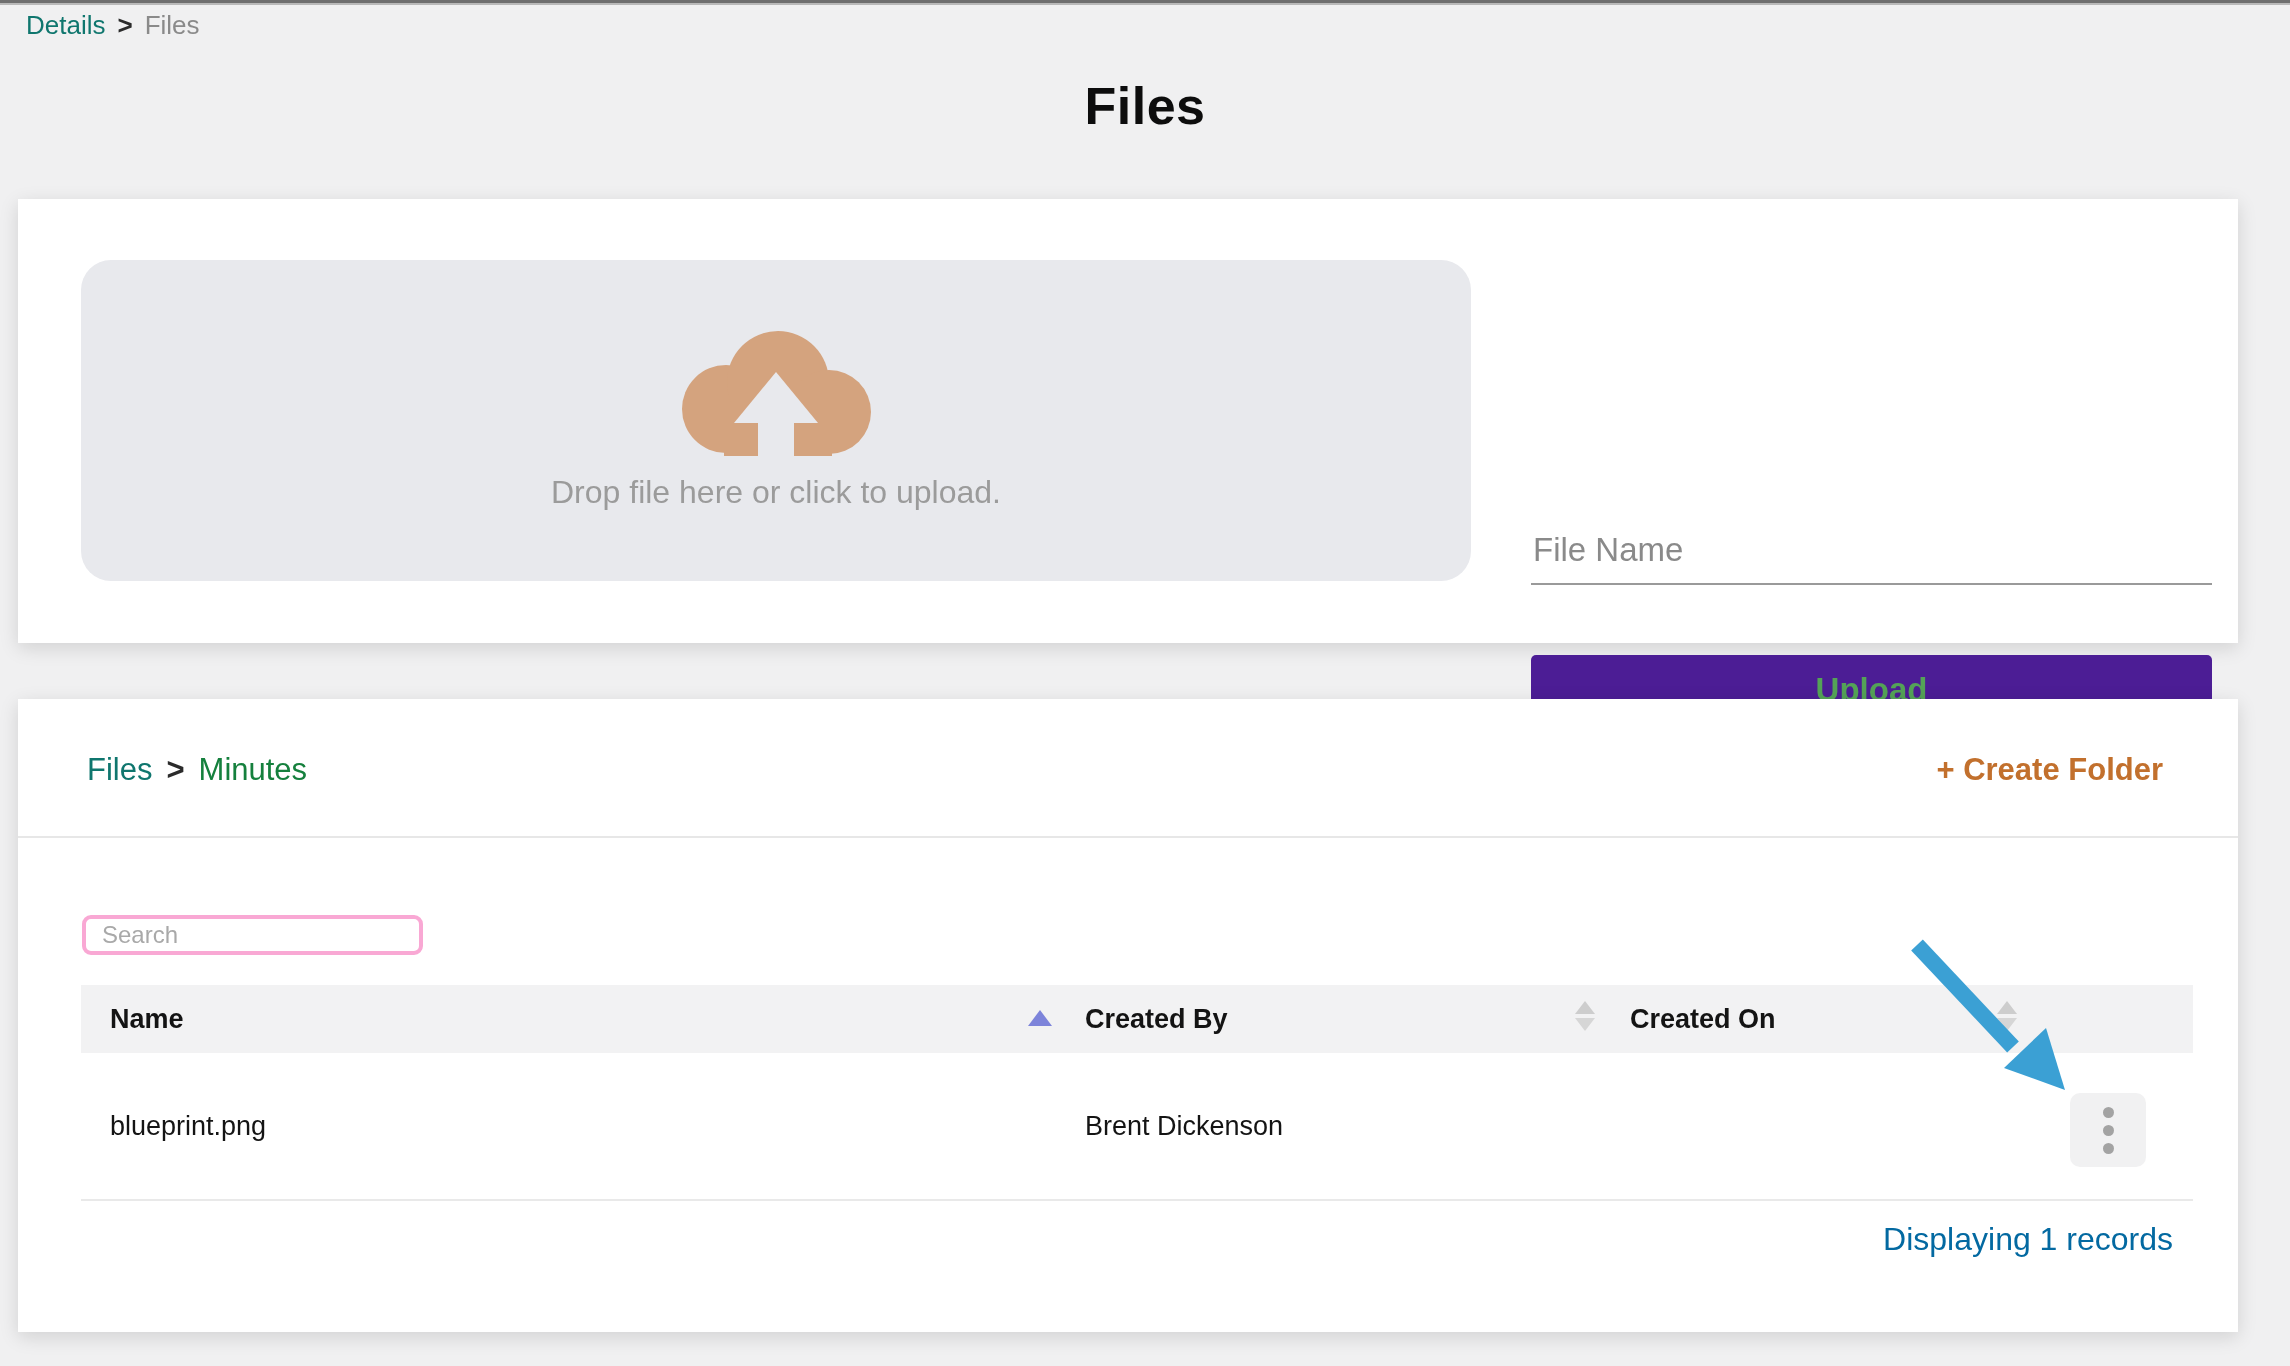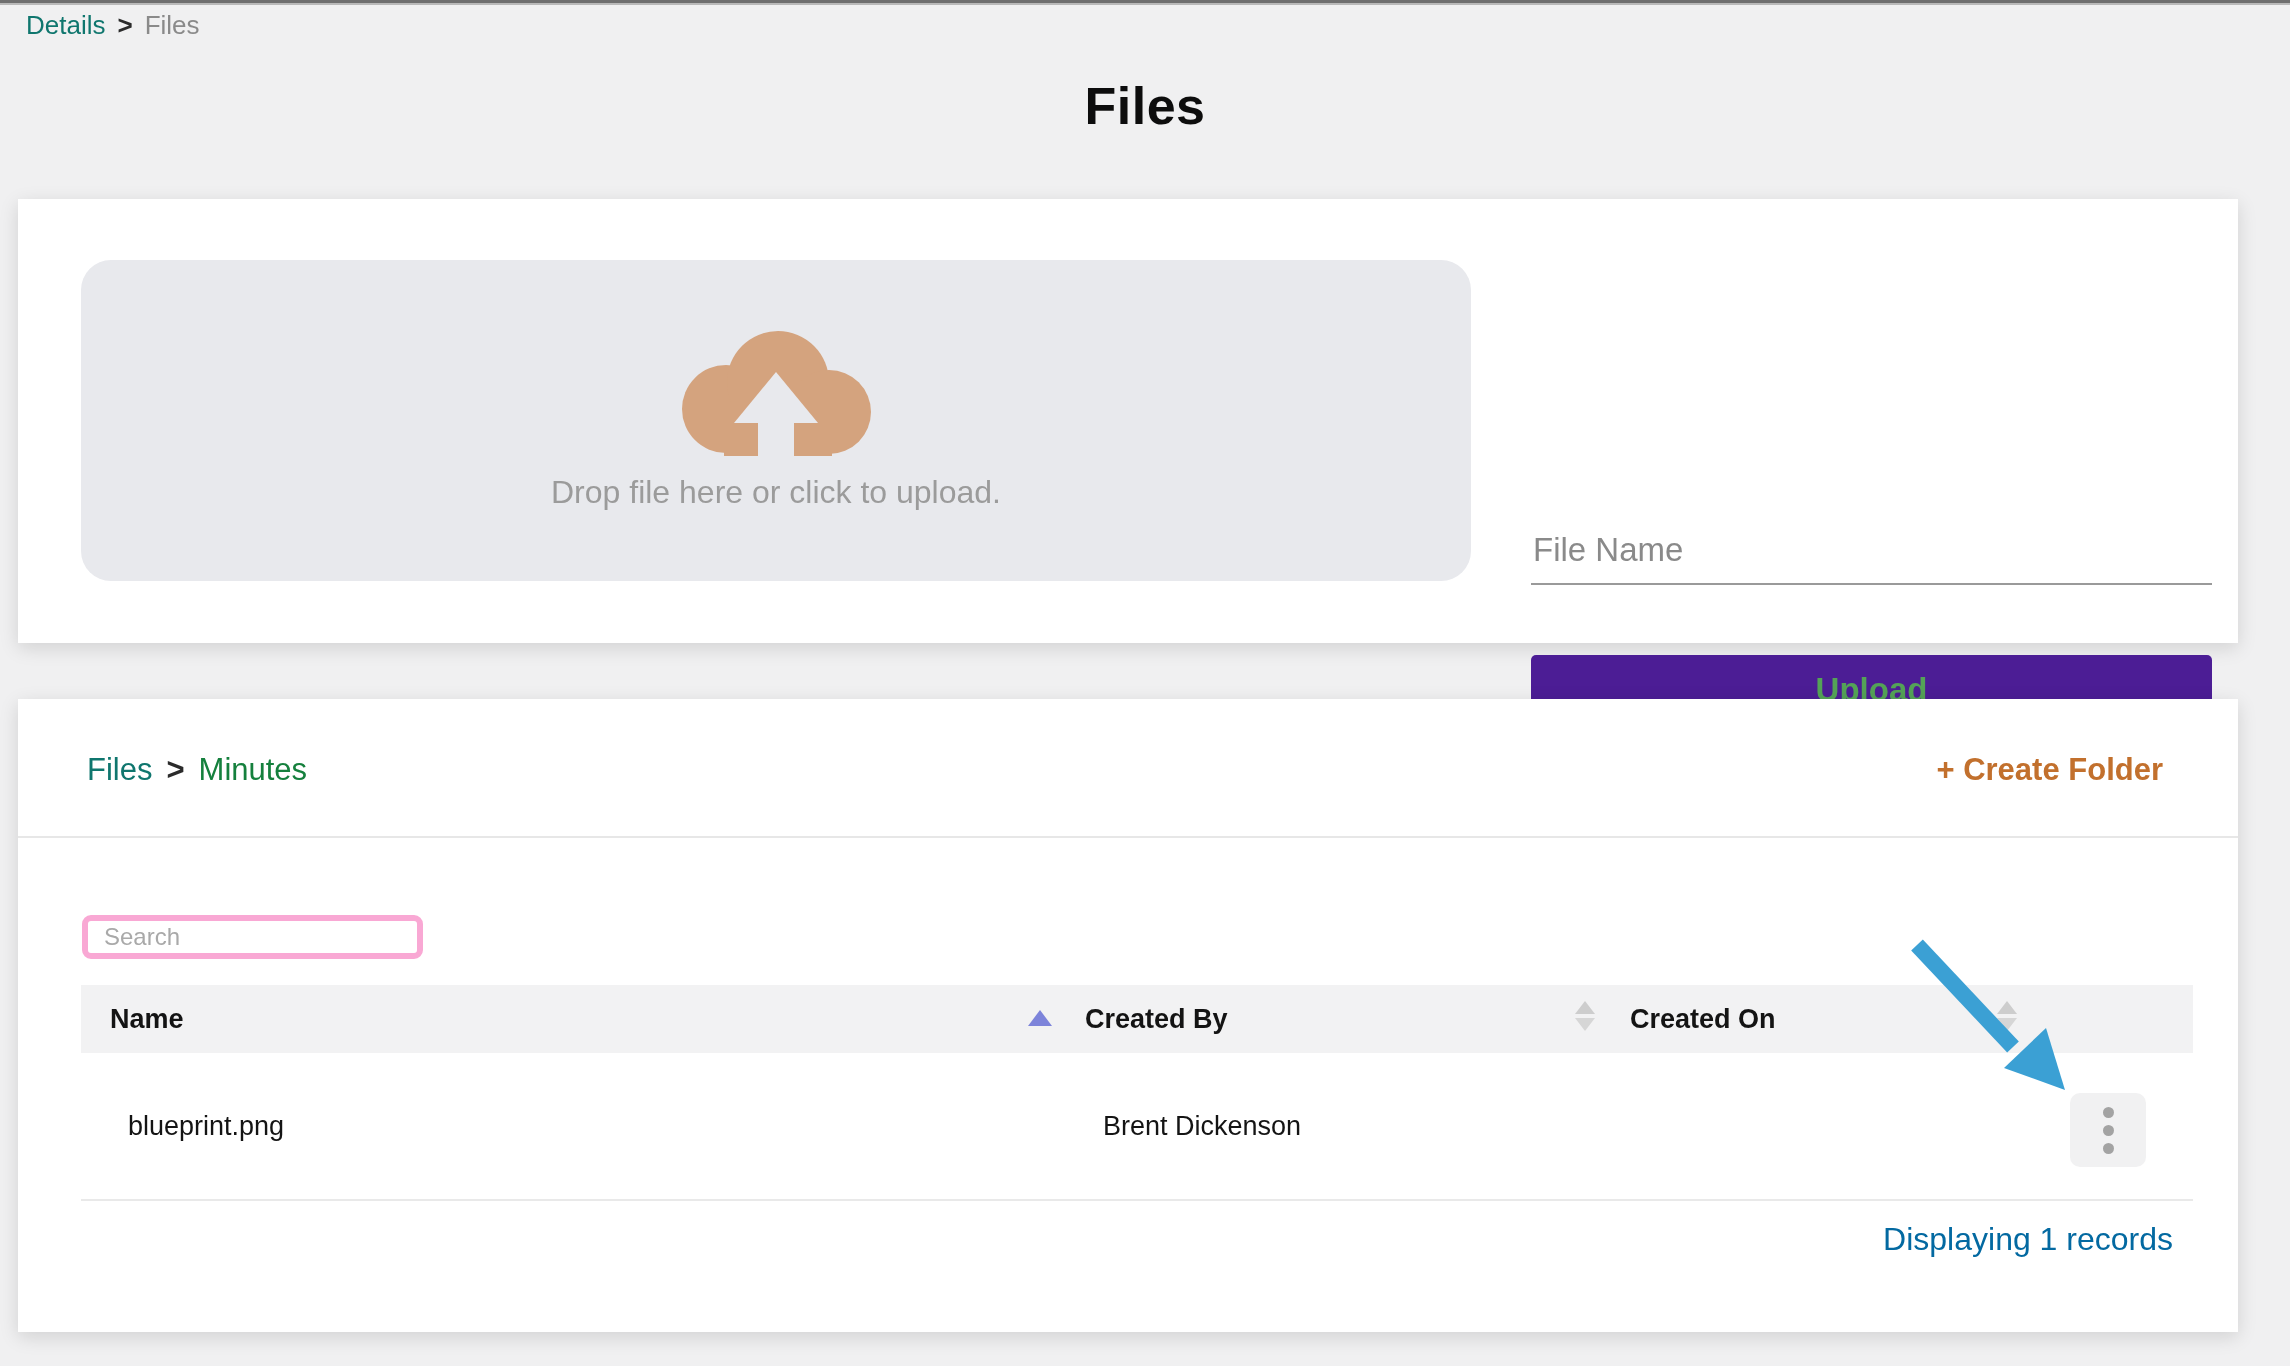--- a/index.html
+++ b/index.html
@@ -44,21 +44,21 @@
                 background:#4c1d95; border:none; border-radius:5px; font-size:33px; font-weight:700;
                 color:#54a257; cursor:pointer; font-family:"Liberation Sans", sans-serif; }
 
   
   .crumb-files { position:absolute; left:63px; top:53px; font-size:31px; display:flex; gap:14px; align-items:baseline; }
   .create-folder { position:absolute; right:75px; top:53px; font-size:31px; font-weight:700;
                    color:#c2702d; cursor:pointer; }
   .card-divider { position:absolute; left:0; top:137px; width:100%; height:2px; background:#e7e7e7; }
 
   .search-input { position:absolute; left:64px; top:216px; width:341px; height:38px;
-                  border:6px solid #f9a8d4; border-radius:9px; font-size:24px; color:#444;
+                  border:4px solid #f9a8d4; border-radius:9px; font-size:24px; color:#444;
                   padding:16px 16px; outline:none; background:#fff;
                   font-family:"Liberation Sans", sans-serif; }
   .search-input::placeholder { color:#a9a9a9; opacity:1; }
 
   .table-header { position:absolute; left:63px; top:286px; width:2112px; height:68px;
                   background:#f2f2f3; }
   .th { position:absolute; top:0; height:68px; display:flex; align-items:center;
         font-size:27px; font-weight:700; color:#141414; cursor:pointer; }
   .th-name       { left:29px; }
   .th-created-by { left:1004px; }
@@ -70,21 +70,21 @@
   .sort-both { position:absolute; top:16px; width:0; height:0; cursor:pointer; }
   .sort-both .up   { width:0; height:0; border-left:10px solid transparent; border-right:10px solid transparent;
                      border-bottom:13px solid #cdcdcd; margin-bottom:4px; }
   .sort-both .down { width:0; height:0; border-left:10px solid transparent; border-right:10px solid transparent;
                      border-top:13px solid #d6d6d6; }
   .sort-cb { left:1494px; }
   .sort-co { left:1916px; }
 
   .table-row { position:absolute; left:63px; top:354px; width:2112px; height:146px; }
   .td { position:absolute; top:0; height:146px; display:flex; align-items:center;
-        font-size:27px; color:#141414;margin-left:18px; }
+        font-size:27px; color:#141414; }
   .td-name       { left:29px; }
   .td-created-by { left:1004px; }
   .td-created-on { left:1549px; }
 
   .kebab-btn { position:absolute; left:1989px; top:40px; width:76px; height:74px;
                background:#f1f1f2; border:none; border-radius:10px; cursor:pointer;
                display:flex; flex-direction:column; align-items:center; justify-content:center; gap:7px; }
   .kebab-btn .dot { width:11px; height:11px; border-radius:50%; background:#a3a3a3; }
 
   .row-divider { position:absolute; left:63px; top:500px; width:2112px; height:2px; background:#e9e9e9; }

